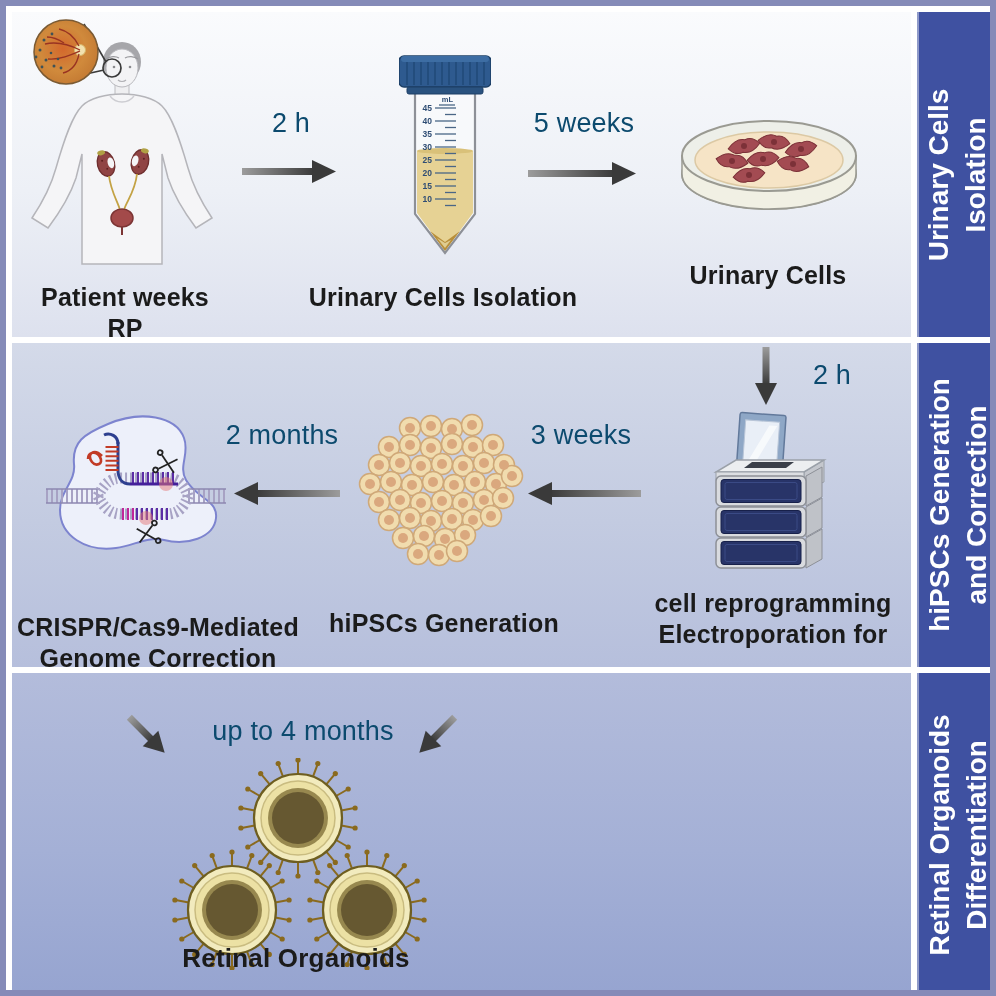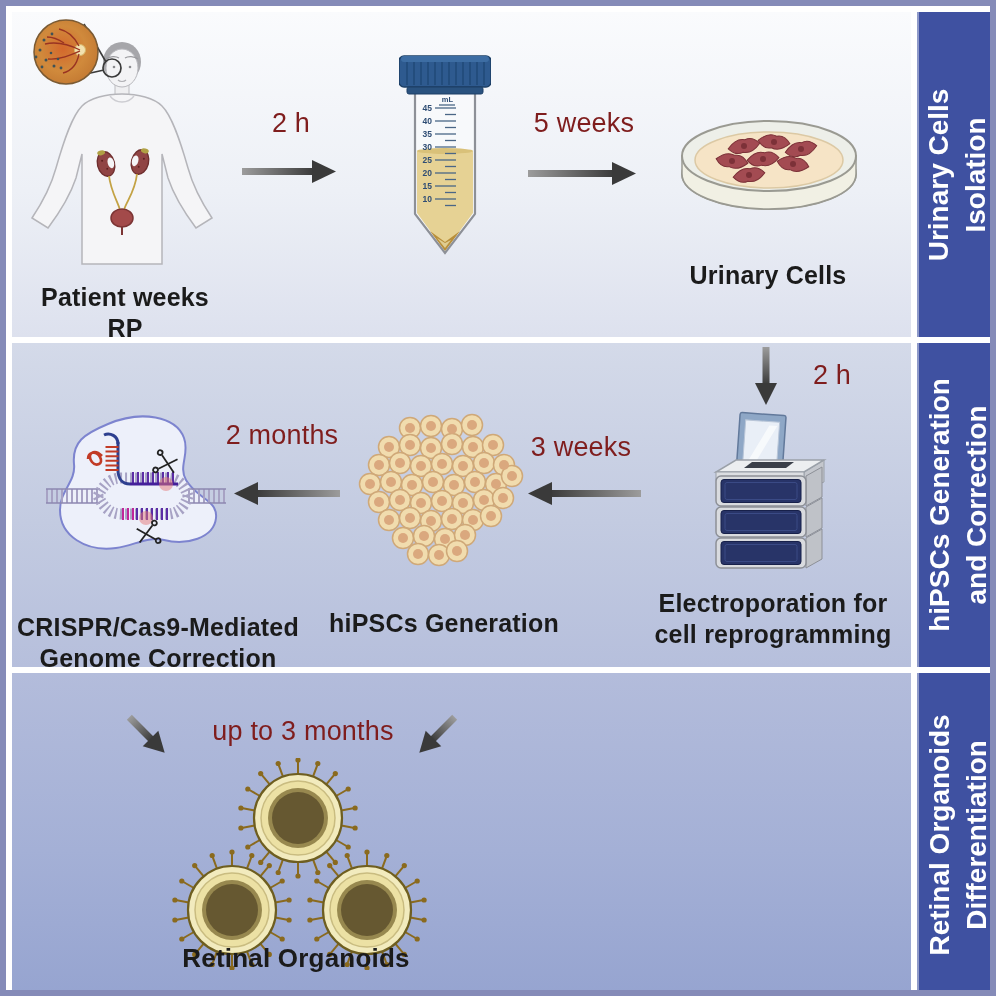--- a/index.html
+++ b/index.html
@@ -22,21 +22,21 @@
   .side-label{
     transform:rotate(-90deg);white-space:nowrap;color:#ffffff;
     font-weight:bold;font-size:28px;line-height:1.32;text-align:center;
   }
   .abs{position:absolute;}
   .step-label{
     position:absolute;font-weight:bold;font-size:25px;color:#1b1b1b;
     line-height:1.24;text-align:center;letter-spacing:.2px;
   }
   .time-label{
-    position:absolute;font-size:27px;font-weight:500;color:#7f1d1d;
+    position:absolute;font-size:27px;font-weight:500;color:#0c4a6e;
     text-align:center;letter-spacing:.2px;
   }
   svg{display:block;}
 </style>
 </head>
 <body>
 
 <div id="canvas">
 
   <div class="row" id="row1"></div>
@@ -182,20 +182,21 @@
           <line x1="57" y1="6" x2="57" y2="33"></line>
         <line x1="64" y1="6" x2="64" y2="33"></line>
           <line x1="71" y1="6" x2="71" y2="33"></line>
         <line x1="78" y1="6" x2="78" y2="33"></line>
           <line x1="85" y1="6" x2="85" y2="33"></line>
       </g>
       <rect x="2" y="4" width="88" height="6" rx="3" fill="#3d6da3"></rect>
       <rect x="8" y="35" width="76" height="7" rx="2" fill="#2a527f" stroke="#1c3f66" stroke-width="1"></rect>
     </g>
   </svg>
+  <div class="step-label" style="left:287px;top:276px;width:300px;">Urinary Cells Isolation</div>
 
   <div class="time-label" style="left:518px;top:102px;width:120px;">5 weeks</div>
   <svg class="abs" style="left:522px;top:154px;" width="110" height="26" viewBox="0 0 110 26">
     <defs>
         <linearGradient id="gA2" x1="0" y1="0" x2="1" y2="0">
       <stop offset="0" stop-color="#9c9c9c"></stop>
           <stop offset="1" stop-color="#3a3a3a"></stop>
         </linearGradient>
       </defs>
     <rect x="0" y="10" width="86" height="7" fill="url(#gA2)"></rect>
@@ -280,25 +281,25 @@
       <rect x="10" y="97" width="90" height="30" rx="5" fill="#d9dbdf" stroke="#8d9097" stroke-width="1.5"></rect>
       <rect x="15" y="100.5" width="80" height="23" rx="3" fill="#283468" stroke="#17204a" stroke-width="1"></rect>
       <rect x="19" y="103.5" width="72" height="17" rx="2" fill="none" stroke="#3a4a85" stroke-width="1"></rect>
       <polygon points="100,128 116,119 116,149 100,158" fill="#bfc2c8" stroke="#8d9097" stroke-width="1"></polygon>
       <rect x="10" y="128" width="90" height="30" rx="5" fill="#d9dbdf" stroke="#8d9097" stroke-width="1.5"></rect>
       <rect x="15" y="131.5" width="80" height="23" rx="3" fill="#283468" stroke="#17204a" stroke-width="1"></rect>
       <rect x="19" y="134.5" width="72" height="17" rx="2" fill="none" stroke="#3a4a85" stroke-width="1"></rect>
     </g>
   </svg>
   <div class="step-label" style="left:637px;top:582px;width:260px;">
+    <div>cell reprogramming</div>
     <div>Electroporation for</div>
-    <div>cell reprogramming</div>
   </div>
 
-  <div class="time-label" style="left:510px;top:426px;width:130px;">3 weeks</div>
+  <div class="time-label" style="left:510px;top:414px;width:130px;">3 weeks</div>
   <svg class="abs" style="left:520px;top:474px;" width="115" height="26" viewBox="0 0 115 26">
     <defs>
         <linearGradient id="gA3" x1="0" y1="0" x2="1" y2="0">
       <stop offset="0" stop-color="#3a3a3a"></stop>
           <stop offset="1" stop-color="#9c9c9c"></stop>
         </linearGradient>
       </defs>
     <rect x="24" y="10" width="91" height="7" fill="url(#gA3)"></rect>
     <polygon points="26,2 2,13.5 26,25" fill="#3a3a3a"></polygon>
   </svg>
@@ -455,21 +456,21 @@
         <line x1="-8" y1="7" x2="8" y2="-7"></line>
       <circle cx="10.5" cy="-9" r="2.4"></circle>
         <circle cx="10.5" cy="9" r="2.4"></circle>
     </g>
   </svg>
   <div class="step-label" style="left:2px;top:582px;width:300px;margin-top:24px;">
     <div>CRISPR/Cas9-Mediated</div>
     <div>Genome Correction</div>
   </div>
 
-  <div class="time-label" style="left:167px;top:710px;width:260px;">up to 3 months</div>
+  <div class="time-label" style="left:167px;top:710px;width:260px;">up to 4 months</div>
 
   <svg class="abs" style="left:112px;top:700px;" width="58" height="58" viewBox="0 0 58 58">
     <defs>
         <linearGradient id="gD1" x1="0" y1="0" x2="1" y2="0">
       <stop offset="0" stop-color="#9c9c9c"></stop>
           <stop offset="1" stop-color="#3a3a3a"></stop>
         </linearGradient>
       </defs>
     <g transform="rotate(45 29 29)">
       <rect x="4" y="25.5" width="32" height="7" fill="url(#gD1)"></rect>

